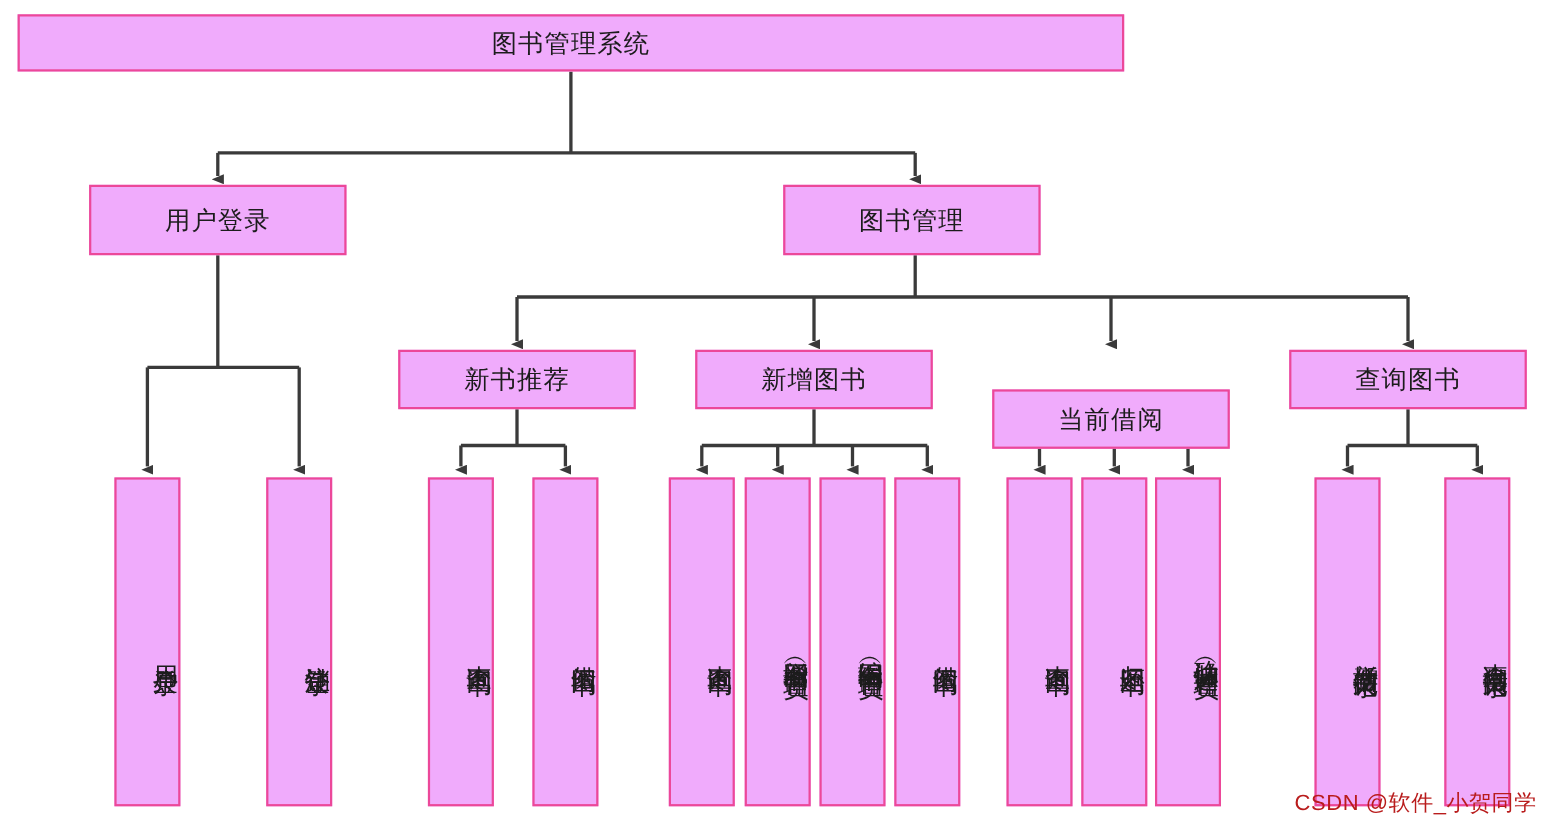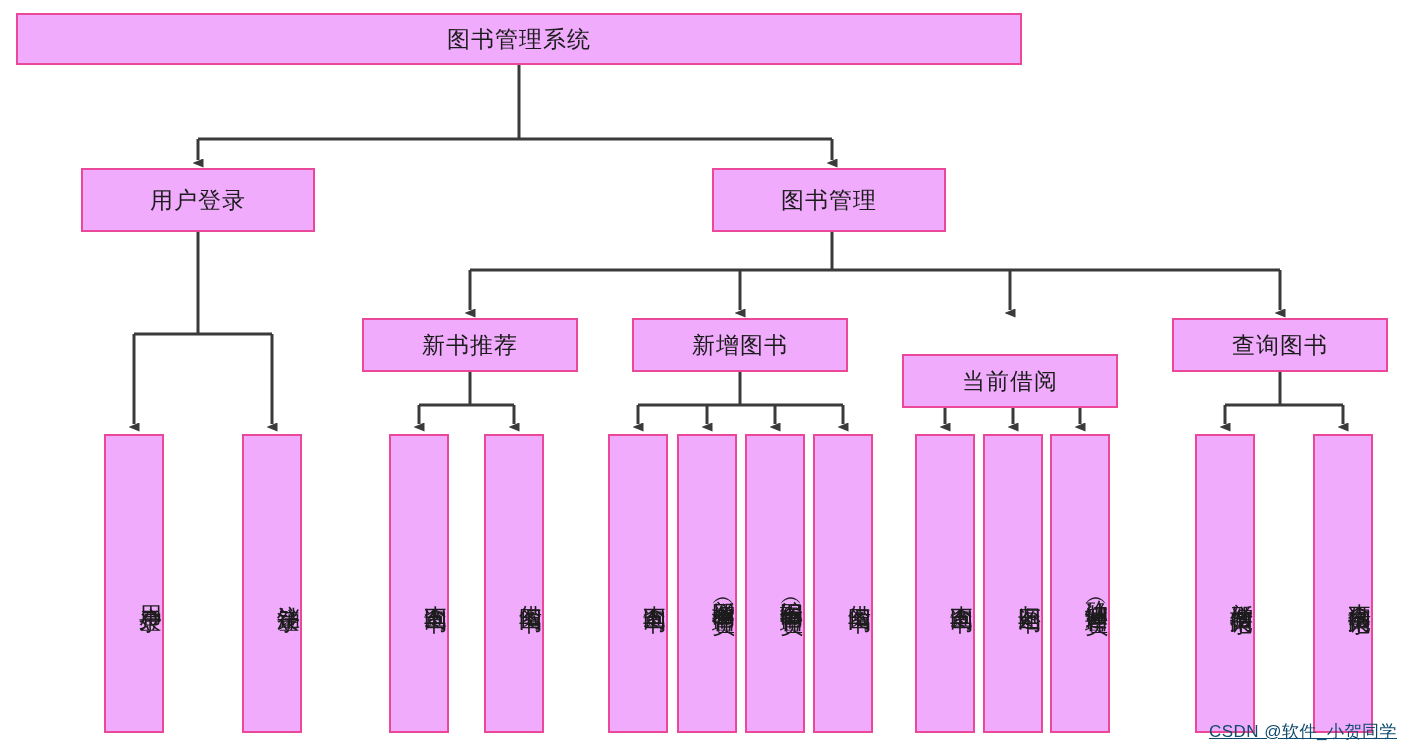--- a/index.html
+++ b/index.html
@@ -51,25 +51,24 @@
     left: 0;
     top: 0;
     width: 1405px;
     height: 747px;
     pointer-events: none;
   }
   .watermark {
     position: absolute;
     right: 8px;
     bottom: 4px;
-    font-size: 17px;
-    color: #0c4a6e;
+    font-size: 20px;
+    color: #b91c1c;
     letter-spacing: 0.5px;
     white-space: nowrap;
-    text-decoration: underline;
   }
 </style>
 </head>
 <body>
 
 <div id="canvas">
 
   <svg class="connector-layer" width="1405" height="747" viewBox="0 0 1405 747">
     <defs>
       <marker id="arrow" markerWidth="9" markerHeight="11" refX="1.5" refY="5.5" orient="auto" markerUnits="userSpaceOnUse">

